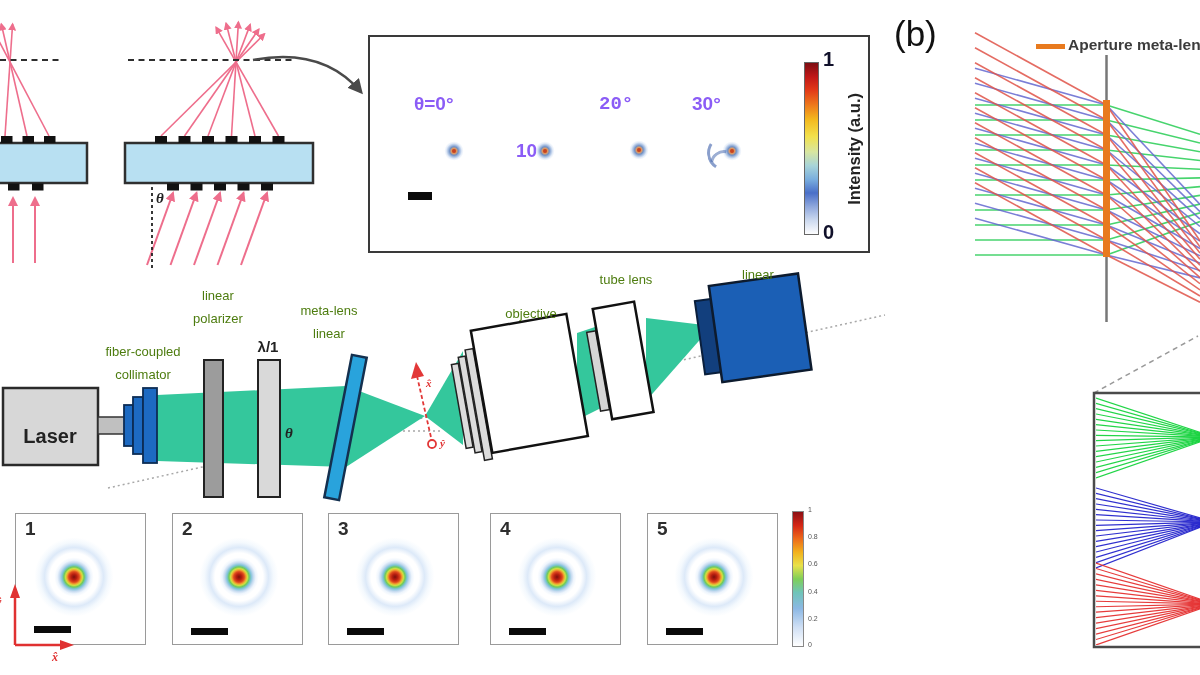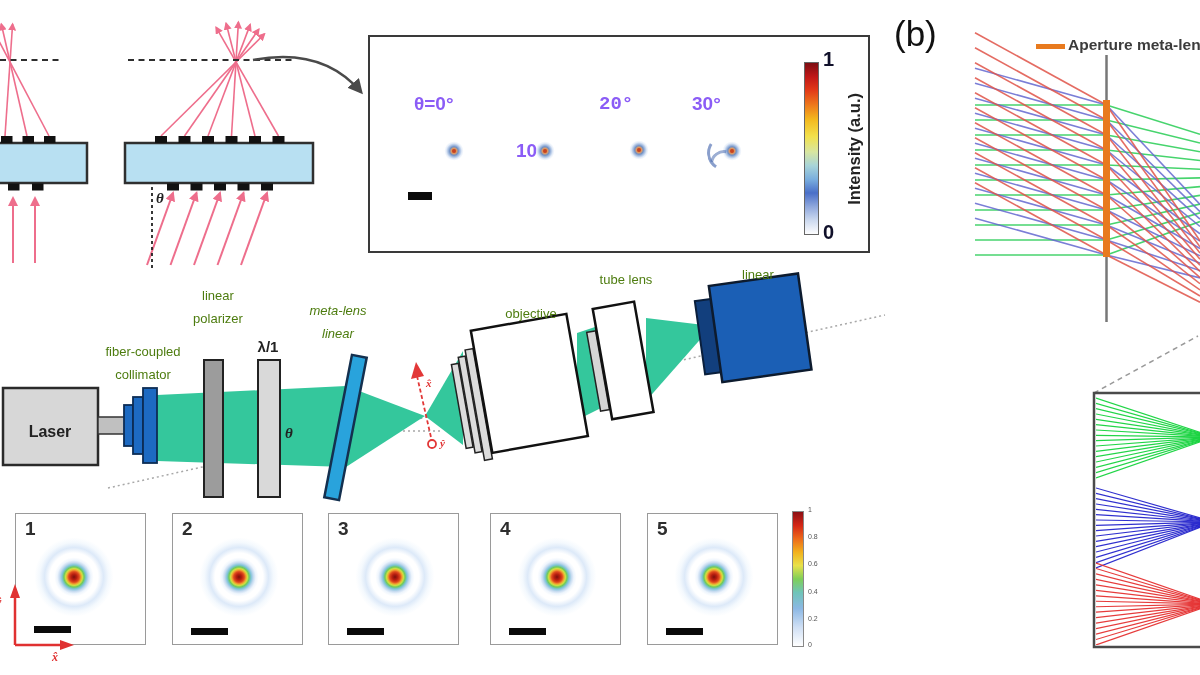--- a/index.html
+++ b/index.html
@@ -302,31 +302,31 @@
       <rect x="699" y="38" width="17" height="74" fill="#123f7d" stroke="#0a1f3c" stroke-width="2"></rect>
       <rect x="715" y="25" width="90" height="97" fill="#1b5fb5" stroke="#0d1b2e" stroke-width="2.5"></rect>
     </g>
     <g>
       <line x1="417" y1="121" x2="433" y2="191" stroke="#e23737" stroke-width="1.8" stroke-dasharray="4,2.5"></line>
       <polygon points="411,124 416,107 424,121" fill="#e23737"></polygon>
       <circle cx="432" cy="189" r="4" fill="#fff" stroke="#e23737" stroke-width="1.8"></circle>
     </g>
   </svg>
 
-  <div class="lbl" style="left:18px;top:418px;width:64px;font-size:16px;font-weight:bold;color:#222;">Laser</div>
+  <div class="lbl" style="left:18px;top:418px;width:64px;font-size:20px;font-weight:bold;color:#222;">Laser</div>
   <div class="lbl" style="left:83px;top:340px;width:120px;">
     <span class="l2">fiber-coupled</span>
       <span class="l2">collimator</span>
   </div>
   <div class="lbl" style="left:158px;top:284px;width:120px;">
     <span class="l2">linear</span>
       <span class="l2">polarizer</span>
   </div>
   <div class="lbl" style="left:238px;top:333px;width:60px;font-size:15px;font-weight:bold;color:#222;">λ/1</div>
-  <div class="lbl" style="left:278px;top:299px;width:120px;font-style:italic;">
+  <div class="lbl" style="left:269px;top:299px;width:120px;">
     <span class="l2">meta-lens</span>
       <span class="l2">linear</span>
   </div>
   <div class="lbl" style="left:481px;top:302px;width:100px;">objective</div>
   <div class="lbl" style="left:576px;top:268px;width:100px;">tube lens</div>
   <div class="lbl" style="left:708px;top:263px;width:100px;">linear</div>
   <div class="theta" style="left:285px;top:425px;">θ</div>
   <div class="redlbl" style="left:426px;top:377px;">x̂</div>
   <div class="redlbl" style="left:440px;top:437px;">ŷ</div>
 

